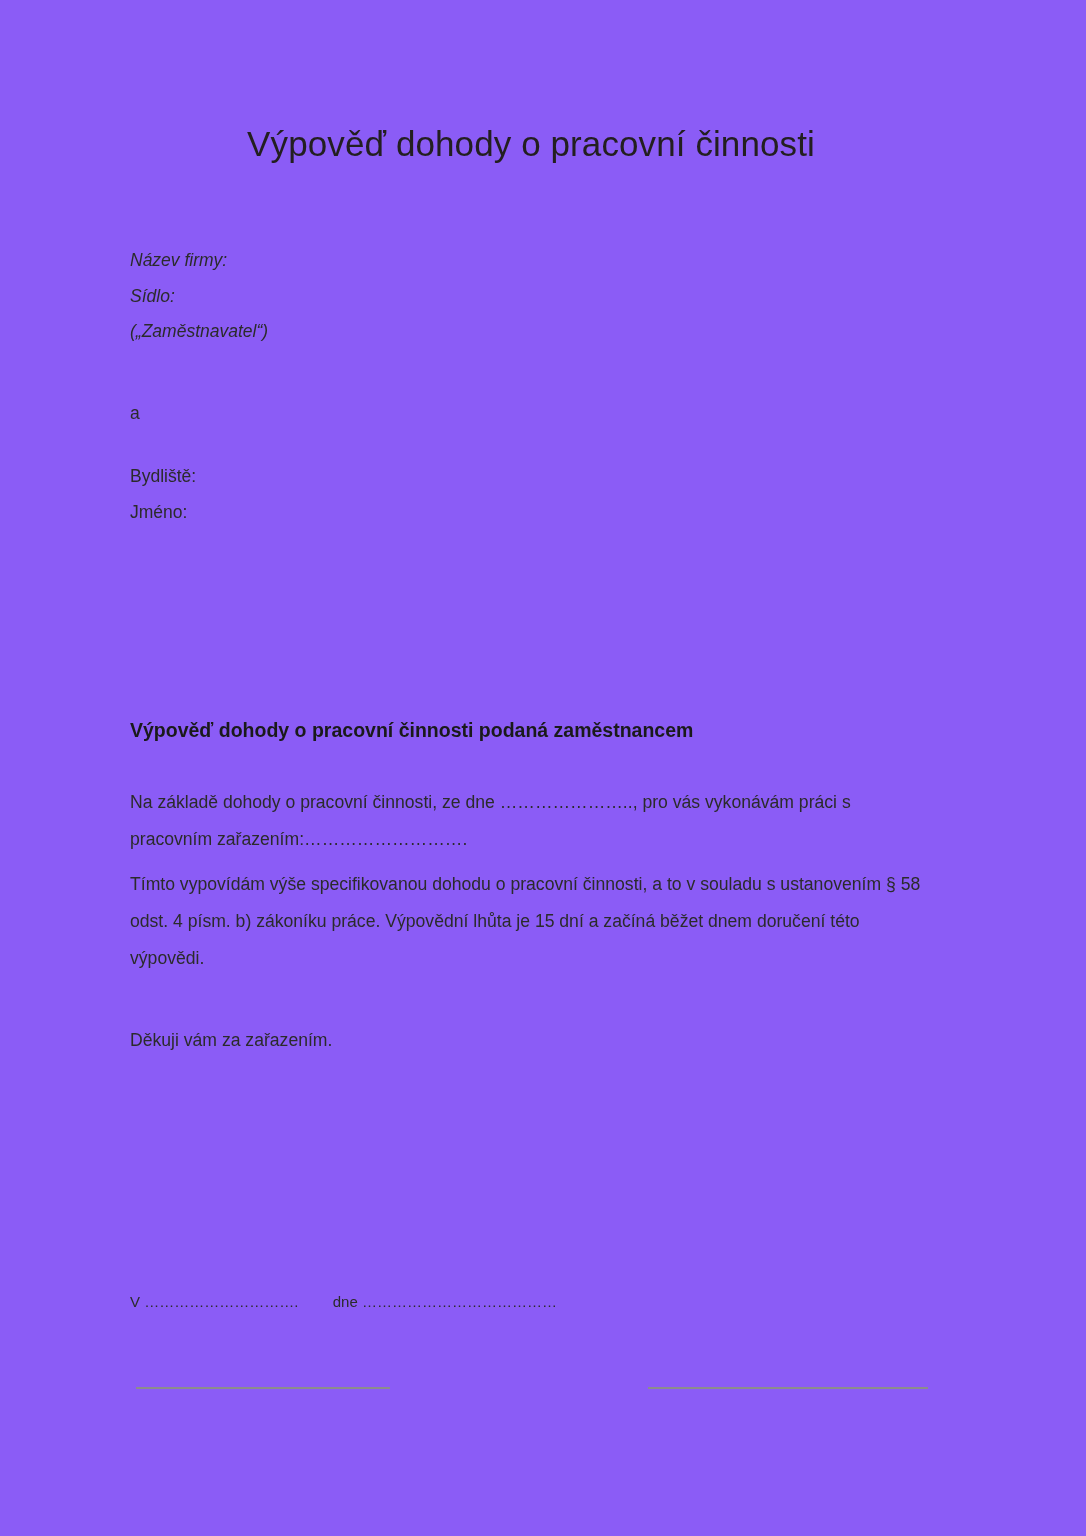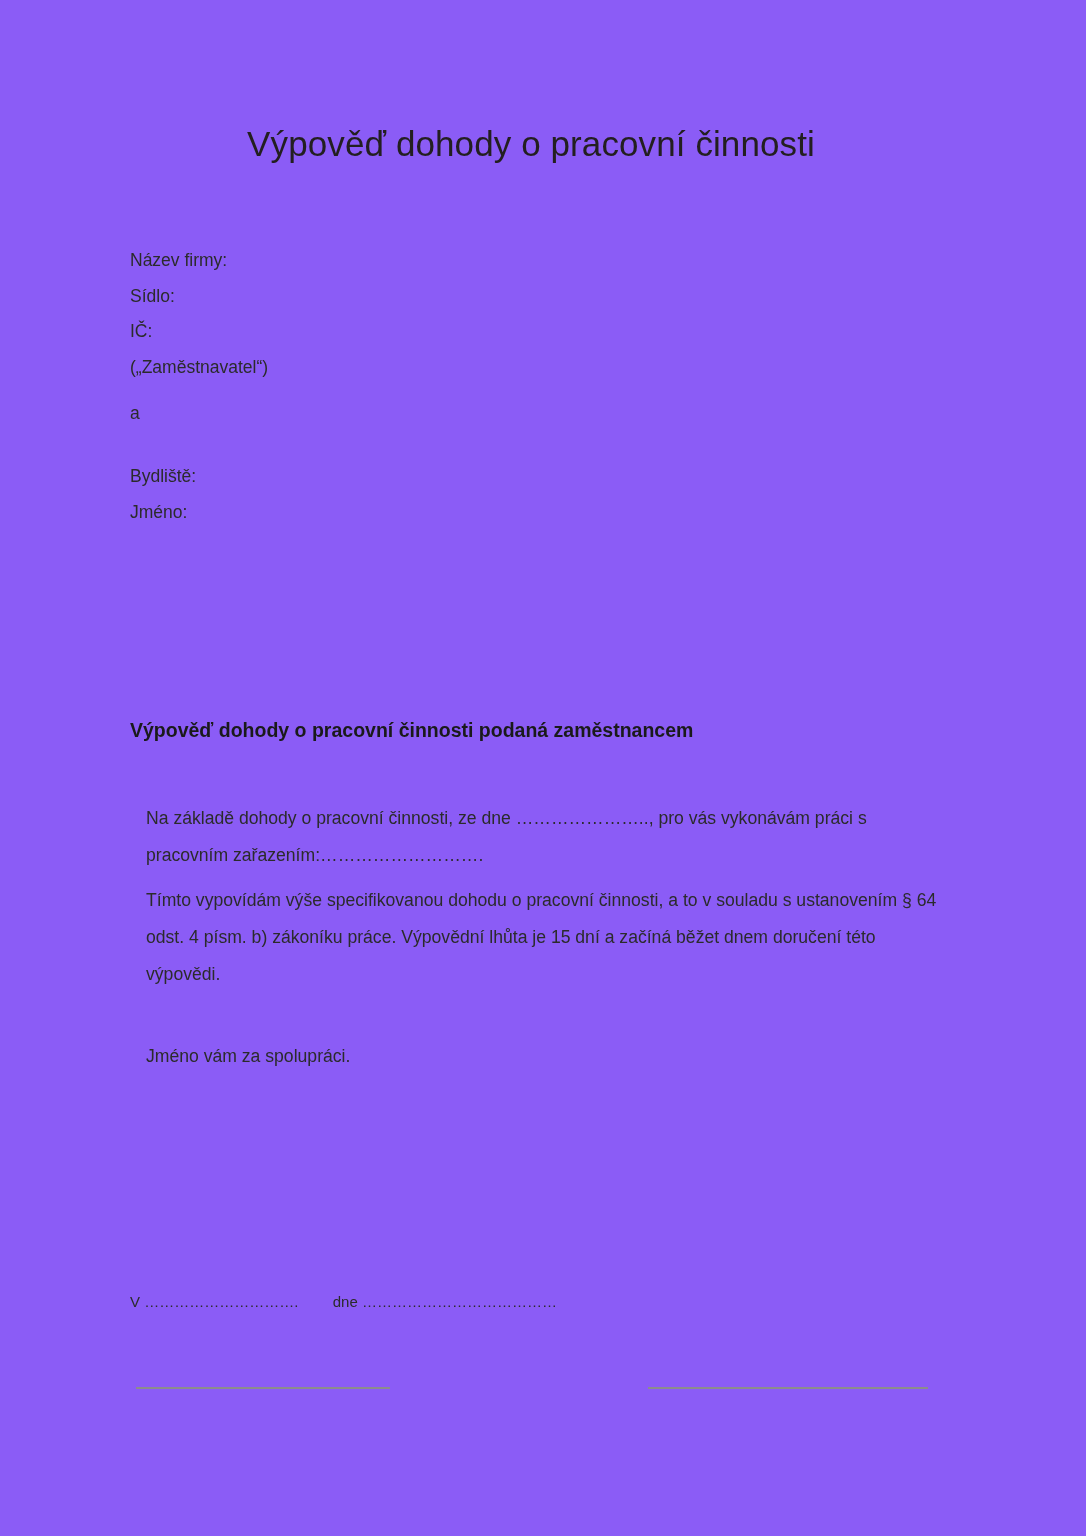--- a/index.html
+++ b/index.html
@@ -46,21 +46,21 @@
     color: #231f20;
     white-space: nowrap;
   }
 
   
   .party-block {
     position: absolute;
     left: 0;
     width: 500px;
   }
-  .party-block.employer { top: 243px; }
+  .party-block.employer { top: 243px; font-style: italic; }
   .party-block.employee { top: 459px; }
 
   .party-line {
     font-size: 17.5px;
     line-height: 35.5px;
     font-weight: 400;
     color: #2b2b2b;
     white-space: nowrap;
   }
 
@@ -85,21 +85,21 @@
     line-height: 28px;
     color: #1a1a1a;
     white-space: nowrap;
   }
 
   
   .body-para {
     position: absolute;
     left: 0;
     width: 806px;
-    margin: 16px;
+    margin: 0;
     font-size: 17.6px;
     line-height: 37px;
     font-weight: 400;
     color: #2b2b2b;
     text-align: left;
   }
   .body-para.p1 { top: 784px; }
   .body-para.p2 { top: 866px; }
   .body-para.p3 { top: 1022px; }
 
@@ -140,38 +140,37 @@
 <body>
 
 <div class="page">
   <div class="content">
 
     <h1 class="doc-title">Výpověď dohody o pracovní činnosti</h1>
 
     <div class="party-block employer">
       <div class="party-line">Název firmy:</div>
       <div class="party-line">Sídlo:</div>
-      <div class="party-line">IČ:</div>
       <div class="party-line">(„Zaměstnavatel“)</div>
     </div>
 
     <div class="connector">a</div>
 
     <div class="party-block employee">
       <div class="party-line">Bydliště:</div>
       <div class="party-line">Jméno:</div>
     </div>
 
     <h2 class="section-heading">Výpověď dohody o pracovní činnosti podaná zaměstnancem</h2>
 
     <p class="body-para p1">Na základě dohody o pracovní činnosti, ze dne ………………….., pro vás vykonávám práci s pracovním zařazením:……………………….</p>
 
-    <p class="body-para p2">Tímto vypovídám výše specifikovanou dohodu o pracovní činnosti, a to v souladu s ustanovením § 64 odst. 4 písm. b) zákoníku práce. Výpovědní lhůta je 15 dní a začíná běžet dnem doručení této výpovědi.</p>
+    <p class="body-para p2">Tímto vypovídám výše specifikovanou dohodu o pracovní činnosti, a to v souladu s ustanovením § 58 odst. 4 písm. b) zákoníku práce. Výpovědní lhůta je 15 dní a začíná běžet dnem doručení této výpovědi.</p>
 
-    <p class="body-para p3">Jméno vám za spolupráci.</p>
+    <p class="body-para p3">Děkuji vám za zařazením.</p>
 
     <div class="placedate-line">
       <span>V</span>
       <span>………………………….</span>
       <span class="gap"></span>
       <span>dne</span>
       <span>…………………………………</span>
     </div>
 
     <div class="signature-row">

